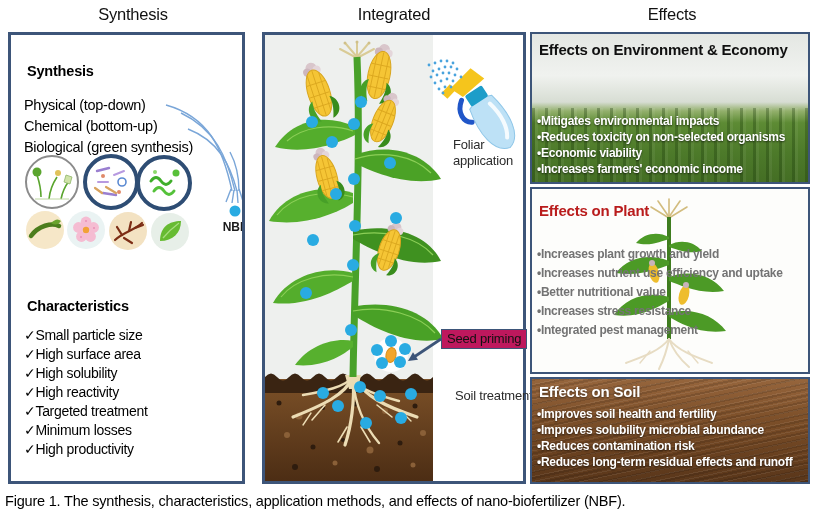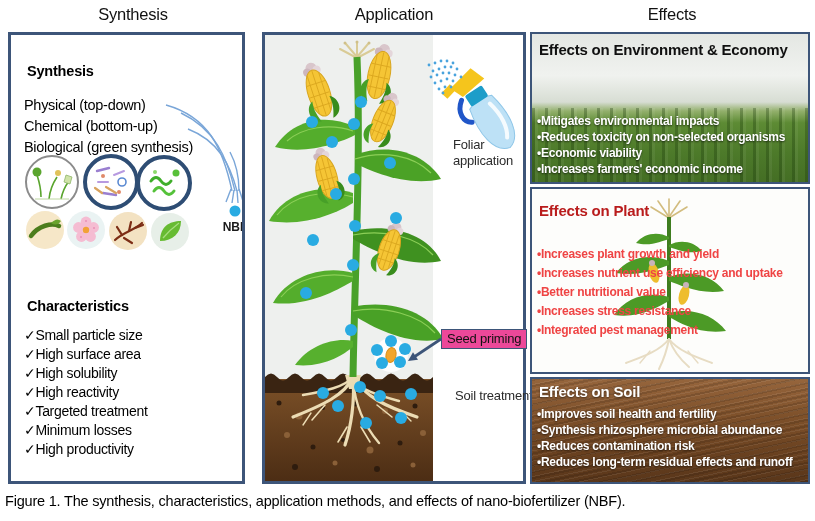--- a/index.html
+++ b/index.html
@@ -9,49 +9,49 @@
   .col-header{position:absolute;top:5px;width:160px;text-align:center;font-size:16.5px;color:#111;letter-spacing:-0.2px;}
   .panel{position:absolute;top:32px;height:452px;border:3px solid #3d5579;background:#fff;box-sizing:border-box;}
   #panel-left{left:8px;width:237px;}
   #panel-mid{left:262px;width:264px;}
   #panel-right{left:530px;top:32px;width:280px;height:452px;position:absolute;background:#fff;}
   .bold-title{font-weight:bold;font-size:14.5px;letter-spacing:-0.2px;}
   .method-list div, .check-list div{font-size:14.5px;line-height:21px;letter-spacing:-0.3px;white-space:nowrap;}
   .check-list div{line-height:19px;font-size:14px;}
   .svg-layer{position:absolute;left:0;top:0;width:100%;height:100%;}
   .mid-label{position:absolute;font-size:13px;color:#2b2b2b;text-align:left;letter-spacing:-0.2px;line-height:16px;margin-left:20px;}
-  .seed-box{position:absolute;left:176px;top:294px;border:1.5px solid #3d5579;background:#ec4899;
+  .seed-box{position:absolute;left:176px;top:294px;border:1.5px solid #3d5579;background:#be185d;
             font-size:13px;color:#111;padding:1px 5px 2px;letter-spacing:-0.2px;white-space:nowrap;}
   .sec{position:absolute;left:0;width:280px;border:2px solid #3d5579;box-sizing:border-box;overflow:hidden;}
   .sec-title{position:absolute;left:7px;font-weight:bold;font-size:15px;letter-spacing:-0.2px;z-index:2;}
   .sec-bullets{position:absolute;left:5px;right:2px;z-index:2;font-weight:bold;letter-spacing:-0.25px;}
   .sec-bullets div{white-space:nowrap;}
   #sec-env{top:0;height:152px;background:linear-gradient(180deg,#e4e7e3 0%,#f0f2ef 28%,#d7ddd3 46%,#93b06c 52%,#5d8b34 60%,#4d7a2a 80%,#446e24 100%);}
   #sec-env::after{content:"";position:absolute;left:0;right:0;top:50%;bottom:0;
      background:repeating-linear-gradient(90deg,rgba(24,54,10,0.30) 0 3px,rgba(255,255,255,0.06) 3px 6px,transparent 6px 13px);}
   #sec-env .sec-title{top:7px;color:#101010;}
   #sec-env .sec-bullets{top:79px;color:#fff;font-size:12px;line-height:16px;text-shadow:0 1px 2px rgba(0,0,0,0.65);}
   #sec-plant{top:155px;height:187px;background:#fdfdfb;}
   #sec-plant .sec-title{top:13px;color:#b91c1c;}
-  #sec-plant .sec-bullets{top:56px;color:#ef4444;font-size:12px;line-height:19px;}
+  #sec-plant .sec-bullets{top:56px;color:#737373;font-size:12px;line-height:19px;}
   #sec-soil{top:345px;height:107px;background:linear-gradient(180deg,#96653c 0%,#7c4f29 40%,#68401f 75%,#59361a 100%);}
   #sec-soil::after{content:"";position:absolute;inset:0;
      background:repeating-linear-gradient(-12deg,rgba(0,0,0,0.12) 0 2px,transparent 2px 6px),
                 repeating-linear-gradient(168deg,rgba(255,255,255,0.07) 0 1px,transparent 1px 5px);}
   #sec-soil .sec-title{top:4px;color:#fff;text-shadow:0 1px 2px rgba(0,0,0,0.5);}
   #sec-soil .sec-bullets{top:27px;color:#fff;font-size:12px;line-height:16px;text-shadow:0 1px 2px rgba(0,0,0,0.6);}
   #caption{position:absolute;left:5px;top:493px;width:808px;font-size:14.5px;color:#000;letter-spacing:-0.2px;}
 </style>
 </head>
 <body>
 
 <div id="canvas">
 
   <div class="col-header" style="left:53px;">Synthesis</div>
-  <div class="col-header" style="left:314px;">Application</div>
+  <div class="col-header" style="left:314px;">Integrated</div>
   <div class="col-header" style="left:592px;">Effects</div>
 
   <div id="panel-left" class="panel">
     <div class="abs bold-title" style="left:16px;top:28px;">Synthesis</div>
     <div class="abs method-list" style="left:13px;top:60px;">
       <div>Physical (top-down)</div>
       <div>Chemical (bottom-up)</div>
       <div>Biological (green synthesis)</div>
     </div>
 
@@ -412,21 +412,21 @@
         <div>•Better nutritional value</div>
         <div>•Increases stress resistance</div>
         <div>•Integrated pest management</div>
       </div>
     </div>
 
     <div id="sec-soil" class="sec">
       <div class="sec-title">Effects on Soil</div>
       <div class="sec-bullets">
         <div>•Improves soil health and fertility</div>
-        <div>•Synthesis rhizosphere microbial abundance</div>
+        <div>•Improves solubility microbial abundance</div>
         <div>•Reduces contamination risk</div>
         <div>•Reduces long-term residual effects and runoff</div>
       </div>
     </div>
   </div>
 
   <div id="caption">Figure 1. The synthesis, characteristics, application methods, and effects of nano-biofertilizer (NBF).</div>
 </div>
 
 </body></html>

